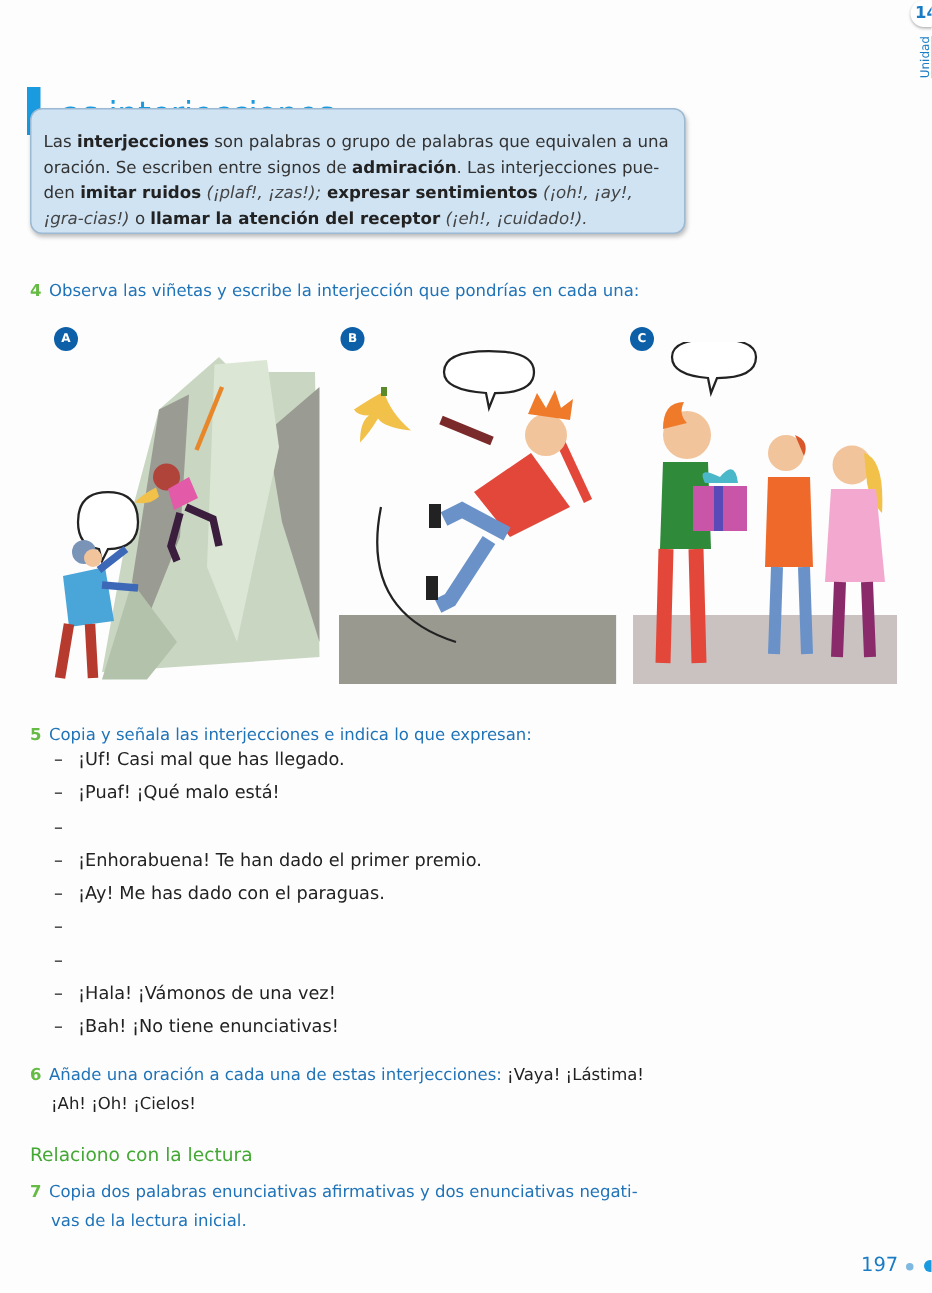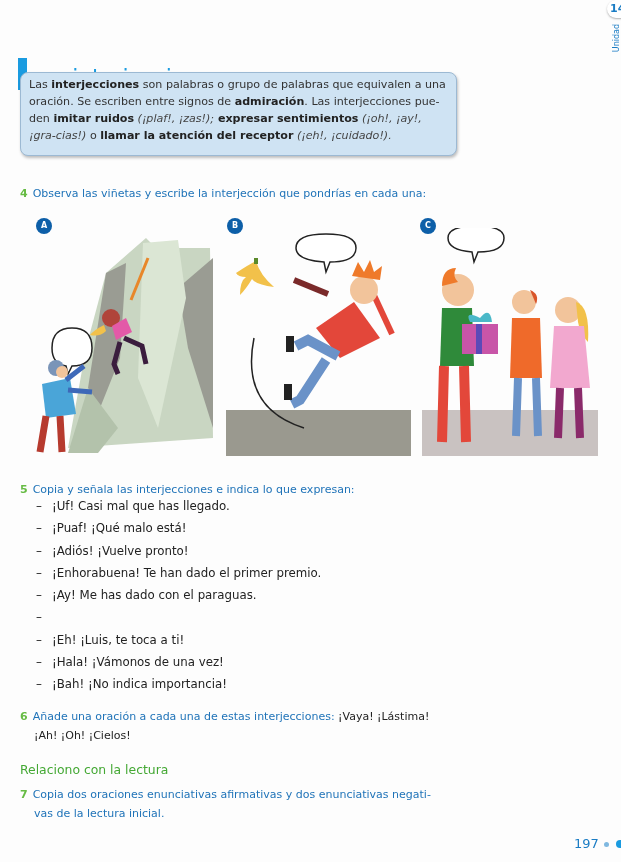--- a/index.html
+++ b/index.html
@@ -9,21 +9,21 @@
   .title { position: absolute; left: 18px; top: 12px; height: 34px; display: flex; align-items: flex-end; margin-top: 44px; }
   .title .bigL { width: 22px; height: 32px; position: relative; }
   .title .bigL::before { content: ""; position: absolute; left: 0; top: 0; width: 9px; height: 32px; background: #1a9be0; }
   .title .bigL::after { content: ""; position: absolute; left: 0; bottom: 0; width: 22px; height: 9px; background: #1a9be0; }
   .title .rest { font-size: 22px; color: #1a9be0; line-height: 26px; margin-left: 1px; letter-spacing: -0.2px; }
 
   .side-tab { position: absolute; right: 0; top: 0; width: 14px; height: 66px; }
   .side-tab .num { position: absolute; right: -4px; top: 0; width: 18px; height: 18px; border-radius: 9px 0 0 9px; background: #fff; box-shadow: 0 1px 2px rgba(0,0,0,.3); font-size: 11px; font-weight: bold; color: #1a7cc4; padding-left: 3px; line-height: 18px; }
   .side-tab .vlabel { position: absolute; right: 0; top: 24px; font-size: 8px; color: #1a7cc4; writing-mode: vertical-rl; transform: rotate(180deg); text-decoration: underline; }
 
-  .infobox { position: absolute; left: 20px; top: 72px; width: 437px; height: 84px; background: #cfe3f3; border: 1px solid #9cb9d3; border-radius: 8px; box-shadow: 1px 2px 3px rgba(0,0,0,.25); padding: 3px 8px; font-size: 11.1px; line-height: 17px; color: #333; }
+  .infobox { position: absolute; left: 20px; top: 72px; width: 437px; height: 84px; background: #cfe3f3; border: 1px solid #9cb9d3; border-radius: 8px; box-shadow: 1px 2px 3px rgba(0,0,0,.25); padding: 13px 8px; font-size: 11.1px; line-height: 17px; color: #333; }
   .infobox b { color: #222; }
   .infobox i { color: #444; }
 
   .exercise { position: absolute; left: 20px; font-size: 11px; color: #1f73b8; line-height: 19px; }
   .exercise .num { color: #66bb44; font-weight: bold; margin-right: 5px; }
   .exercise .plain { color: #222; }
 
   .badge { position: absolute; width: 16px; height: 16px; border-radius: 50%; background: #0d5fa8; color: #fff; font-size: 8px; font-weight: bold; text-align: center; line-height: 16px; }
 
   .panel { position: absolute; overflow: hidden; }
@@ -130,54 +130,52 @@
   <div class="li">
       <span class="dash">–</span>
       <span>¡Uf! Casi mal que has llegado.</span>
     </div>
   <div class="li">
       <span class="dash">–</span>
       <span>¡Puaf! ¡Qué malo está!</span>
     </div>
   <div class="li">
       <span class="dash">–</span>
-      <span>¡Adiós! ¡Vuelve pronto!</span>
     </div>
   <div class="li">
       <span class="dash">–</span>
       <span>¡Enhorabuena! Te han dado el primer premio.</span>
     </div>
   <div class="li">
       <span class="dash">–</span>
       <span>¡Ay! Me has dado con el paraguas.</span>
     </div>
   <div class="li">
       <span class="dash">–</span>
     </div>
   <div class="li">
       <span class="dash">–</span>
-      <span>¡Eh! ¡Luis, te toca a ti!</span>
     </div>
   <div class="li">
       <span class="dash">–</span>
       <span>¡Hala! ¡Vámonos de una vez!</span>
     </div>
   <div class="li">
       <span class="dash">–</span>
-      <span>¡Bah! ¡No indica importancia!</span>
+      <span>¡Bah! ¡No tiene enunciativas!</span>
     </div>
 </div>
 
 <div class="exercise" style="top:707px; width:460px;">
   <span class="num">6</span><span>Añade una oración a cada una de estas interjecciones: </span><span class="plain">¡Vaya! ¡Lástima!</span><br>
   <span class="plain" style="margin-left:14px;">¡Ah! ¡Oh! ¡Cielos!</span>
 </div>
 
 <div class="section-head">Relaciono con la lectura</div>
 
 <div class="exercise" style="top:785px;">
-  <span class="num">7</span><span>Copia dos oraciones enunciativas afirmativas y dos enunciativas negati-</span><br>
+  <span class="num">7</span><span>Copia dos palabras enunciativas afirmativas y dos enunciativas negati-</span><br>
   <span style="margin-left:14px;">vas de la lectura inicial.</span>
 </div>
 
 <div class="page-num">197</div>
 <div class="page-dot"></div>
 <div class="page-dot2"></div>
 
 </body></html>

